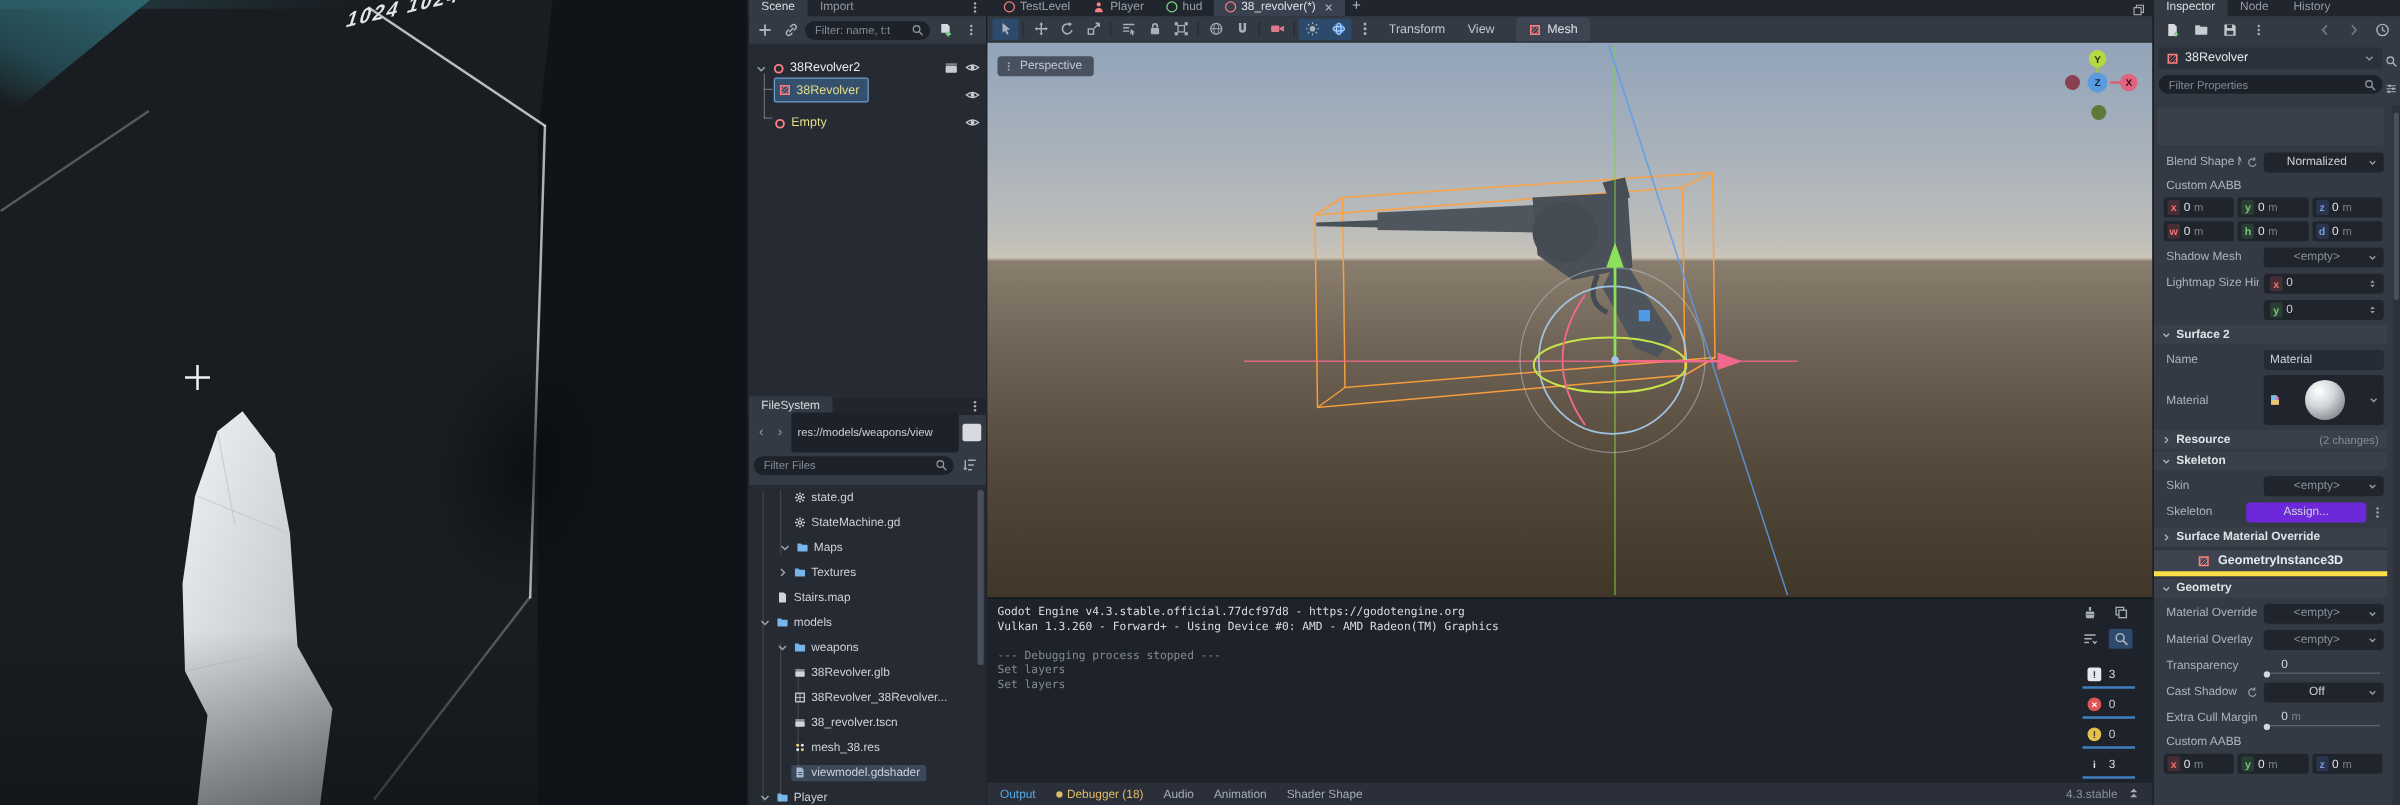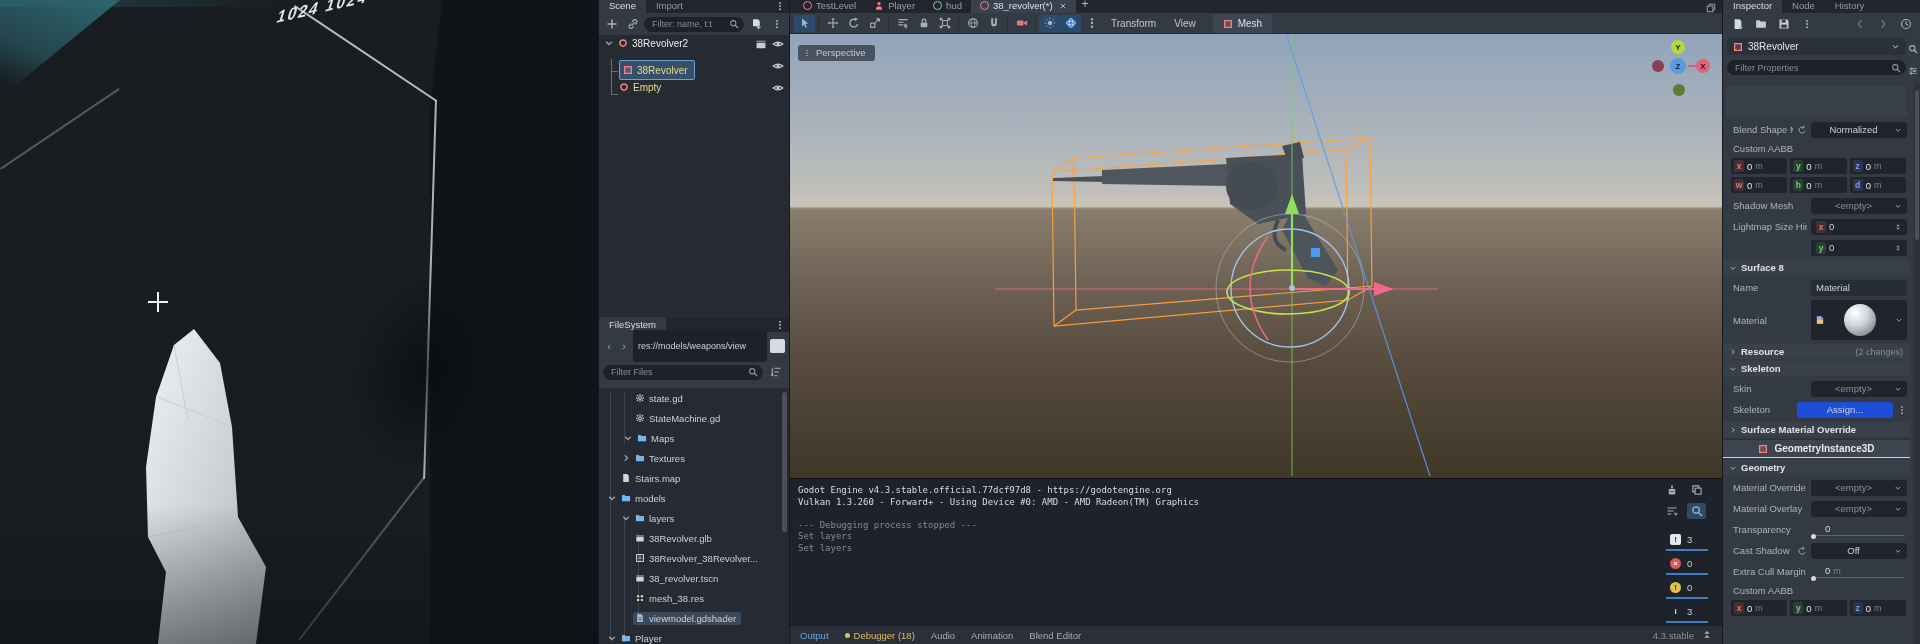--- a/index.html
+++ b/index.html
@@ -41,21 +41,21 @@
   .filterwrap input{flex:1;min-width:0;height:15px;background:#1d222a;border:0;border-radius:8px;color:#ccd1d8;
     font-family:inherit;font-size:9px;padding:0 16px 0 8px;outline:none;}
   .filterwrap input::placeholder{color:#868d98;}
   .filterwrap .icon{position:absolute;right:5px;top:2.5px;width:10px;height:10px;color:#8b929c;}
   .vscroll{position:absolute;width:5px;border-radius:3px;background:#49505b;}
 
   
   #left-dock{left:598px;top:0;width:192px;height:644px;border-left:1px solid #15181d;border-right:1px solid #15181d;box-sizing:border-box;}
   #scene-toolbar{position:absolute;left:0;top:13px;right:0;height:22px;}
   #scene-tree{position:absolute;left:0;top:35px;right:0;height:283px;background:#252a33;padding-top:3px;box-sizing:border-box;}
-  .trow{height:22px;display:flex;align-items:flex-start;gap:4px;position:relative;}
+  .trow{height:22px;display:flex;align-items:flex-end;gap:4px;position:relative;}
   .trow .lab{font-size:10px;}
   .selbox{display:flex;align-items:center;gap:4px;background:#35506c;border:1px solid #6d9fd2;border-radius:2px;
     height:18px;padding:0 6px 0 3px;}
   .trow .rbtns{margin-left:auto;display:flex;gap:5px;padding-right:5px;}
   .guide{position:absolute;background:#9aa2ac;opacity:.55;}
 
   
   #fs-tabs{top:318px;height:14px;}
   #fs-nav{position:absolute;left:0;top:334px;right:0;height:24px;display:flex;align-items:center;gap:3px;padding:0 4px;box-sizing:border-box;}
   .navbtn{color:#99a0aa;font-size:11px;width:12px;text-align:center;}
@@ -145,21 +145,21 @@
   .ax{width:10px;height:12px;border-radius:2px;display:flex;align-items:center;justify-content:center;font-size:8.5px;font-weight:bold;flex:none;}
   .ax-x,.ax-w{color:#ea7575;background:rgba(210,80,80,.22);}
   .ax-y,.ax-h{color:#7cc47c;background:rgba(80,170,80,.2);}
   .ax-z,.ax-d{color:#7b9bd8;background:rgba(80,120,210,.2);}
   .vcell .num{color:#e3e6ea;font-size:9.5px;}
   .vcell .unit{color:#7b828c;font-size:9px;}
   .isec{display:flex;align-items:center;gap:4px;padding:2px 4px 2px 6px;background:#3a404a;margin:2px 0;
     font-weight:bold;color:#dfe3e8;font-size:9.5px;}
   .isec .right{margin-left:auto;font-weight:normal;color:#868d97;font-size:9px;padding-right:3px;}
   .icat{display:flex;align-items:center;justify-content:center;gap:6px;background:#3d4450;padding:3px 0;
-    font-weight:bold;color:#e6e9ed;font-size:10px;border-top:1px solid #2a2f38;border-bottom:1px solid #fde047;margin:2px 0;}
+    font-weight:bold;color:#e6e9ed;font-size:10px;border-top:1px solid #2a2f38;border-bottom:4px solid #fde047;margin:2px 0;}
   .matbox{flex:none;width:96px;height:40px;background:#20252d;border-radius:3px;display:flex;align-items:center;padding:0 4px;gap:3px;box-sizing:border-box;}
   .sphere{width:32px;height:32px;border-radius:50%;margin:0 auto;
     background:radial-gradient(circle at 35% 28%,#ffffff,#d2d6d9 40%,#93999e 72%,#696e74);}
   .sld{flex:none;width:96px;height:16px;position:relative;}
   .sld .num{position:absolute;left:14px;top:1px;color:#d6dae0;font-size:9.5px;}
   .sld .unit{color:#7b828c;font-size:9px;margin-left:3px;}
   .sld .track{position:absolute;left:1px;right:3px;bottom:2px;height:1px;background:#5a6270;}
   .sld .knob{position:absolute;left:0;bottom:-1px;width:5px;height:5px;border-radius:50%;background:#d5d9de;}
   .spinner{margin-left:auto;width:9px;height:12px;color:#9aa2ac;}
   #insp-strip-scroll{position:absolute;right:1px;top:90px;width:4px;height:150px;background:#4a515c;border-radius:2px;}
@@ -449,21 +449,21 @@
             <span class="icon sm" style="color: rgb(154, 162, 172);">
               <svg viewBox="0 0 16 16">
                 <path d="M3.5 6 L8 10.5 L12.5 6" fill="none" stroke="currentColor" stroke-width="2"></path>
               </svg>
             </span>
             <span class="icon sm" style="color: rgb(118, 182, 234);">
               <svg viewBox="0 0 16 16">
                 <path d="M1.5 3.8 Q1.5 3 2.3 3 H6 L7.4 4.6 H13.7 Q14.5 4.6 14.5 5.4 V12.2 Q14.5 13 13.7 13 H2.3 Q1.5 13 1.5 12.2 Z" fill="currentColor"></path>
               </svg>
             </span>
-            <span class="lab" style="font-size: 9.5px;">layers</span>
+            <span class="lab" style="font-size: 9.5px;">weapons</span>
           </span>
         </div>
         <div class="frow" style="padding-left: 34px;">
           <span class="fsbox">
             <span class="icon sm" style="color: rgb(207, 212, 218);">
               <svg viewBox="0 0 16 16">
                 <rect x="2" y="6.5" width="12" height="7" rx="1" fill="currentColor"></rect>
                 <path d="M2 3.5 H14 V6 H2 Z" fill="currentColor" opacity=".55"></path>
               </svg>
             </span>
@@ -820,21 +820,21 @@
         </div>
       <div id="out-bottom">
         <span id="bottom-tabs-holder" style="display:flex;gap:16px">
             <span class="tab active"><span>Output</span></span>
             <span class="tab warn">
               <span class="dot"></span>
               <span>Debugger (18)</span>
             </span>
             <span class="tab"><span>Audio</span></span>
             <span class="tab"><span>Animation</span></span>
-            <span class="tab"><span>Blend Editor</span></span>
+            <span class="tab"><span>Shader Shape</span></span>
           </span>
         <span id="out-version">
           <span>4.3.stable</span>
           <span class="icon sm">
               <svg viewBox="0 0 16 16" fill="currentColor">
                 <path d="M8 1.5 L12.5 6 H3.5 Z"></path>
                 <path d="M8 8 L12.5 12.5 H3.5 Z"></path>
               </svg>
             </span>
         </span>
@@ -1023,21 +1023,21 @@
               </svg>
             </span>
           </div>
         </div>
         <div class="isec">
           <span class="icon xs" style="color: rgb(174, 180, 189);">
             <svg viewBox="0 0 16 16">
               <path d="M3.5 6 L8 10.5 L12.5 6" fill="none" stroke="currentColor" stroke-width="2"></path>
             </svg>
           </span>
-          <span>Surface 8</span>
+          <span>Surface 2</span>
         </div>
         <div class="ir">
           <span class="lab">Name</span>
           <div class="ctl txt">
             <span class="val">Material</span>
           </div>
         </div>
         <div class="ir" style="min-height: 44px;">
           <span class="lab">Material</span>
           <div class="matbox">
@@ -1079,21 +1079,21 @@
             <span class="val dimv">&lt;empty&gt;</span>
             <span class="icon xs" style="color: rgb(154, 162, 172);">
               <svg viewBox="0 0 16 16">
                 <path d="M3.5 6 L8 10.5 L12.5 6" fill="none" stroke="currentColor" stroke-width="2"></path>
               </svg>
             </span>
           </div>
         </div>
         <div class="ir">
           <span class="lab">Skeleton</span>
-          <div class="ctl" style="background: #1d4ed8;">
+          <div class="ctl" style="background: #6d28d9;">
             <span class="val">Assign...</span>
           </div>
           <span class="icon sm" style="color: rgb(154, 162, 172);">
             <svg viewBox="0 0 16 16" fill="currentColor">
               <circle cx="8" cy="3" r="1.6"></circle>
               <circle cx="8" cy="8" r="1.6"></circle>
               <circle cx="8" cy="13" r="1.6"></circle>
             </svg>
           </span>
         </div>

